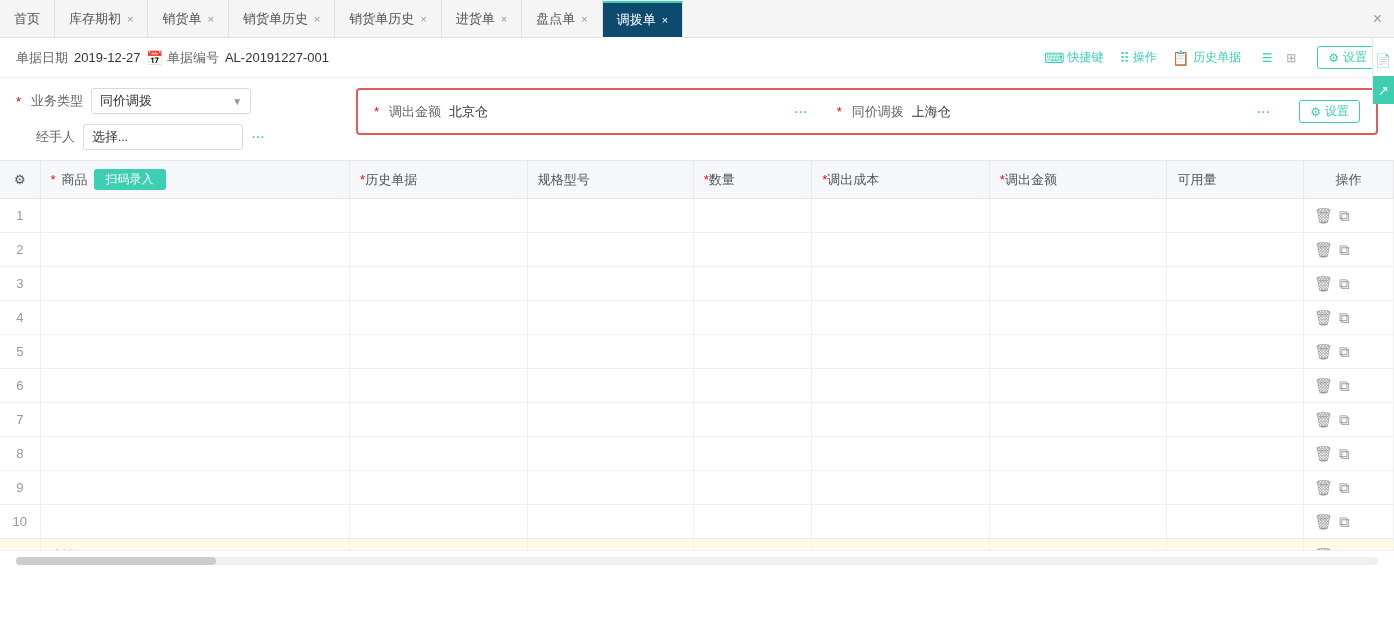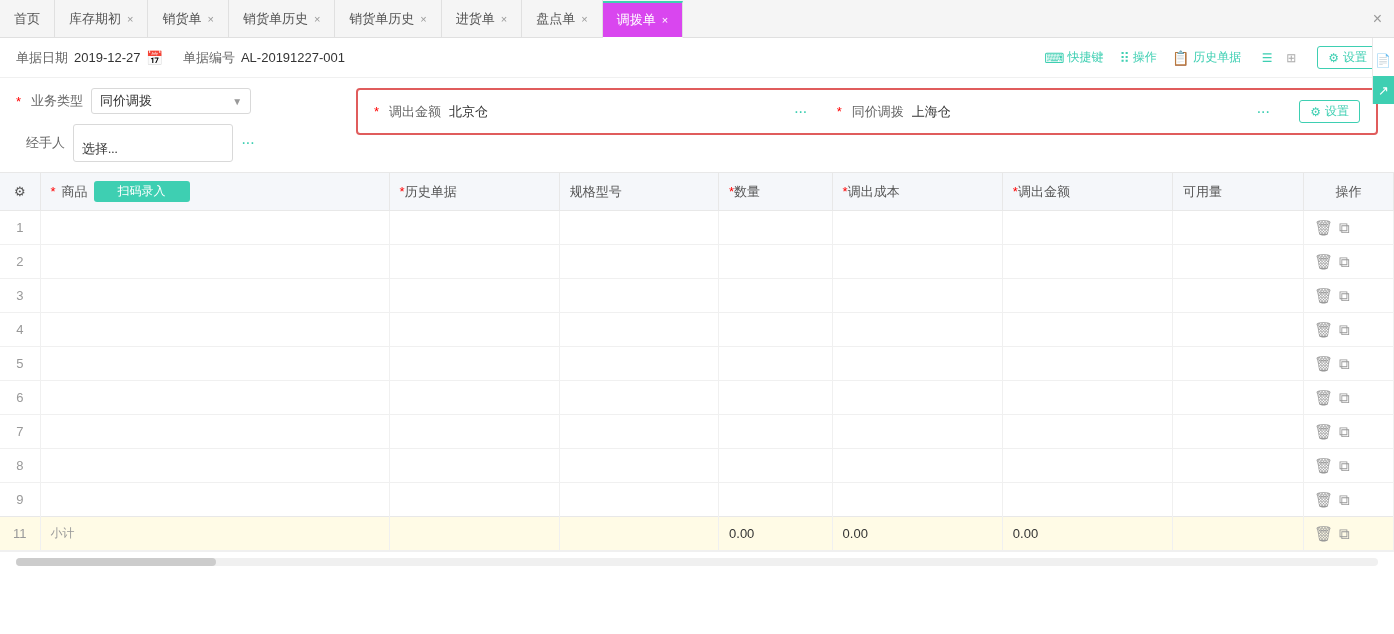--- a/index.html
+++ b/index.html
@@ -17,21 +17,21 @@
     }
     .tab-item .close-icon {
       margin-left: 6px; color: #999; font-size: 11px; cursor: pointer;
     }
     .tab-close-all {
       margin-left: auto; padding: 0 12px; color: #999; font-size: 16px; cursor: pointer; height: 100%; display: flex; align-items: center;
     }
 
     
     .doc-header {
-      display: flex; align-items: center; padding: 8px 16px; border-bottom: 1px solid #f0f0f0; background: #fff; gap: 19px;
+      display: flex; align-items: center; padding: 8px 16px; border-bottom: 1px solid #f0f0f0; background: #fff; gap: 3px;
     }
     .doc-header .field-group {
       display: flex; align-items: center; gap: 6px;
     }
     .doc-header .field-label { color: #666; font-size: 13px; }
     .doc-header .field-value { color: #333; font-size: 13px; font-weight: 500; }
     .doc-header .calendar-icon { color: #3ecfb2; font-size: 14px; cursor: pointer; }
     .doc-header .toolbar-right {
       margin-left: auto; display: flex; align-items: center; gap: 16px; color: #3ecfb2; font-size: 12px;
     }
@@ -54,21 +54,21 @@
     .form-row {
       display: flex; align-items: center; gap: 8px;
     }
     .required-star { color: red; margin-right: 2px; }
     .form-label { color: #666; font-size: 13px; white-space: nowrap; }
     .form-select {
       display: flex; align-items: center; border: 1px solid #d9d9d9; border-radius: 3px; padding: 3px 8px; min-width: 160px; cursor: pointer; background: #fff; gap: 4px; font-family: Liberation Serif, serif;
     }
     .form-select .value { flex: 1; font-size: 13px; color: #333; }
     .form-select .arrow { color: #999; font-size: 10px; }
-    .form-input-placeholder { color: #bbb; margin-top: 12px; }
+    .form-input-placeholder { color: #bbb; }
     .more-icon { color: #3ecfb2; cursor: pointer; font-size: 16px; letter-spacing: -1px; }
 
     
     .warehouse-box {
       flex: 1; border: 2px solid #e05c5c; border-radius: 4px; padding: 10px 16px; display: flex; align-items: center; gap: 30px;
     }
     .warehouse-field {
       display: flex; align-items: center; gap: 8px; flex: 1;
     }
     .warehouse-value { color: #333; font-size: 13px; font-weight: 500; }
@@ -94,21 +94,21 @@
       padding: 7px 10px; border-right: 1px solid #f0f0f0; color: #333; height: 34px;
     }
     .data-table tbody td:first-child { text-align: center; color: #999; }
     .data-table .subtotal-row td {
       background: #fffbe6; border-top: 1px solid #e8e8e8; font-weight: 500;
     }
     .op-icons { display: flex; gap: 6px; align-items: center; }
     .op-icon { color: #999; cursor: pointer; font-size: 15px; }
     .gear-cell { text-align: center; }
     .scan-btn {
-      background: #3ecfb2; color: #fff; border: none; border-radius: 3px; padding: 2px 24px; font-size: 12px; cursor: pointer;
+      background: #3ecfb2; color: #fff; border: none; border-radius: 3px; padding: 2px 12px; font-size: 12px; cursor: pointer;
     }
     .th-product { display: flex; align-items: center; gap: 6px; }
     .scrollbar-track {
       height: 8px; background: #f0f0f0; border-radius: 4px; margin: 4px 0;
     }
     .scrollbar-thumb {
       height: 8px; width: 200px; background: #ccc; border-radius: 4px; cursor: pointer;
     }
 
     
@@ -146,21 +146,21 @@
     <span class="close-icon">×</span>
   </div>
   <div class="tab-item">
     <span>进货单</span>
     <span class="close-icon">×</span>
   </div>
   <div class="tab-item">
     <span>盘点单</span>
     <span class="close-icon">×</span>
   </div>
-  <div class="tab-item active" style="background:#d946ef; color:#fff;text-align:center;">
+  <div class="tab-item active" style="background:#0c4a6e; color:#fff;text-align:center;">
     <span style="color:#fff;">调拨单</span>
     <span class="close-icon" style="color:#fff;">×</span>
   </div>
   <div class="tab-close-all">×</div>
 </div>
 
 <div class="doc-header">
   <div class="field-group">
     <span class="field-label">单据日期</span>
     <span class="field-value">2019-12-27</span>
@@ -198,21 +198,21 @@
   <div class="form-left">
     <div class="form-row">
       <span class="required-star">*</span>
       <span class="form-label">业务类型</span>
       <div class="form-select">
         <span class="value">同价调拨</span>
         <span class="arrow">▼</span>
       </div>
     </div>
     <div class="form-row">
-      <span class="form-label" style="margin-left:10px;">经手人</span>
+      <span class="form-label" style="margin-left:20px;">经手人</span>
       <div class="form-select">
         <span class="value form-input-placeholder">选择...</span>
       </div>
       <span class="more-icon">···</span>
     </div>
   </div>
 
   <div class="warehouse-box">
     <div class="warehouse-field">
       <span class="required-star">*</span>
@@ -403,20 +403,36 @@
         <td></td>
         <td></td>
         <td></td>
         <td>
           <div class="op-icons">
             <span class="op-icon">🗑</span>
             <span class="op-icon">⧉</span>
           </div>
         </td>
       </tr>
+        <tr>
+        <td style="color:#999;">10</td>
+        <td></td>
+        <td></td>
+        <td></td>
+        <td></td>
+        <td></td>
+        <td></td>
+        <td></td>
+        <td>
+          <div class="op-icons">
+            <span class="op-icon">🗑</span>
+            <span class="op-icon">⧉</span>
+          </div>
+        </td>
+      </tr>
         <tr class="subtotal-row">
         <td style="color:#999;">11</td>
         <td style="color:#999;font-size:12px;">小计</td>
         <td></td>
         <td></td>
         <td>0.00</td>
         <td>0.00</td>
         <td>0.00</td>
         <td></td>
         <td>

